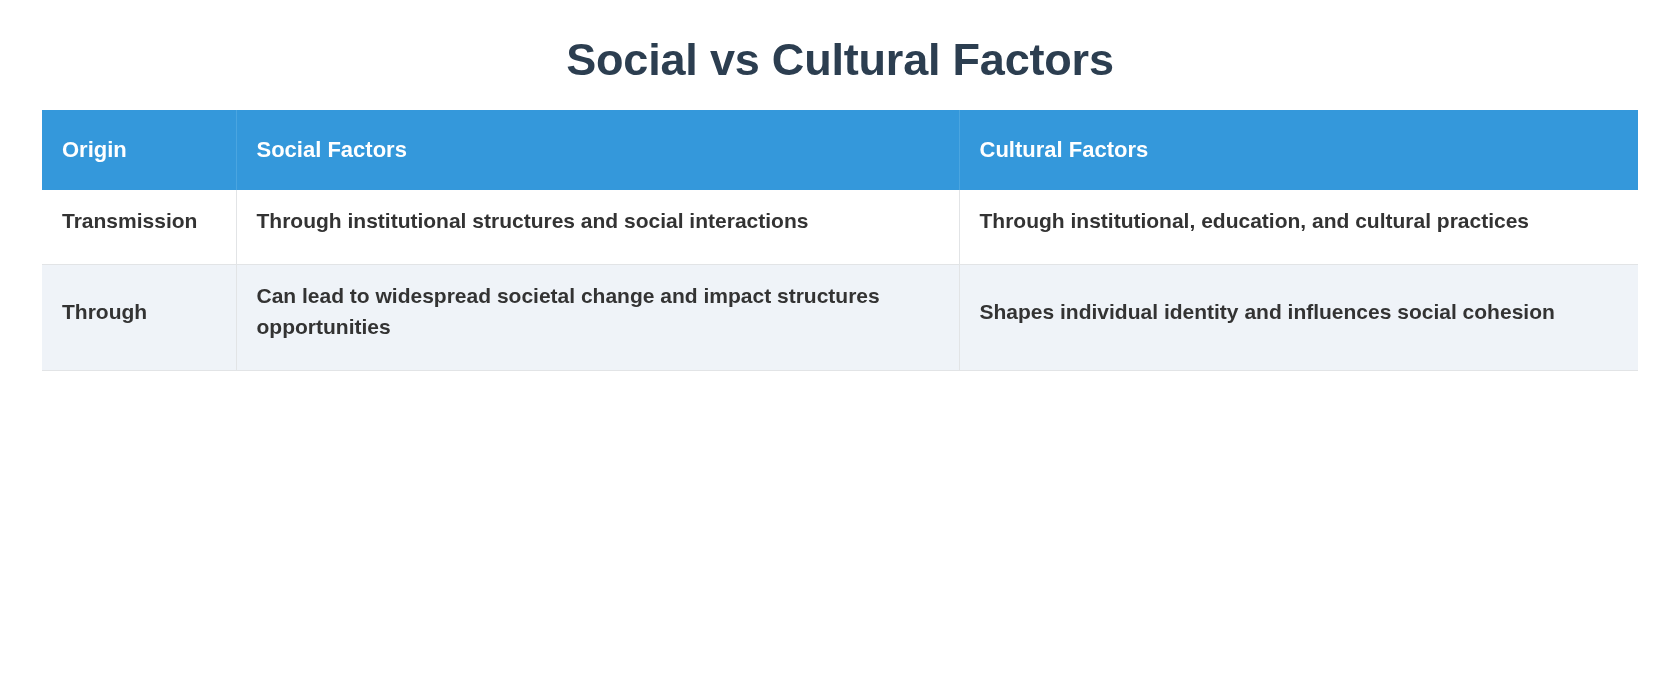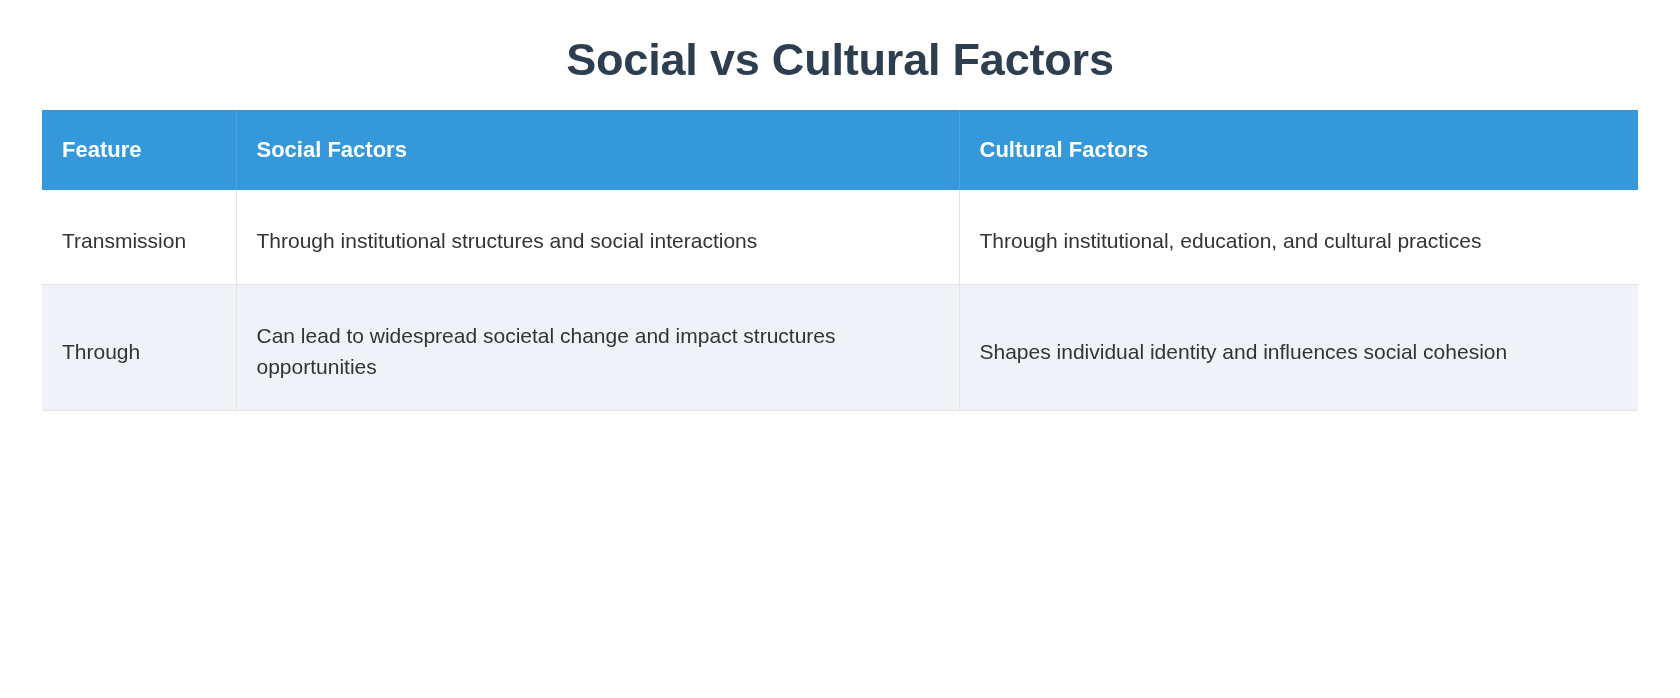--- a/index.html
+++ b/index.html
@@ -74,22 +74,23 @@
   table.cmp tbody td:last-child {
     border-right: none;
   }
   table.cmp tbody tr:nth-child(even) td {
     background: #eff3f8;
   }
   table.cmp tbody tr:nth-child(odd) td {
     background: #ffffff;
   }
   table.cmp tbody tr.tall td {
-    padding-top: 36px;
+    padding-top: 16px;
     padding-bottom: 28px;
+    font-weight: bold;
   }
   table.cmp tbody tr:last-child td {
     border-bottom: 1px solid #e2e4e6;
   }
   .cell-feature {
     color: #333333;
   }
 </style>
 </head>
 <body>
@@ -100,21 +101,21 @@
 
   <div class="table-wrap">
     <table class="cmp">
       <colgroup>
         <col class="c-feature">
         <col class="c-social">
         <col class="c-cultural">
       </colgroup>
       <thead>
         <tr>
-          <th>Feature</th>
+          <th>Origin</th>
           <th>Social Factors</th>
           <th>Cultural Factors</th>
         </tr>
       </thead>
       <tbody>
         <tr class="tall">
           <td class="cell-feature">Transmission</td>
           <td>Through institutional structures and social interactions</td>
           <td>Through institutional, education, and cultural practices</td>
         </tr>

